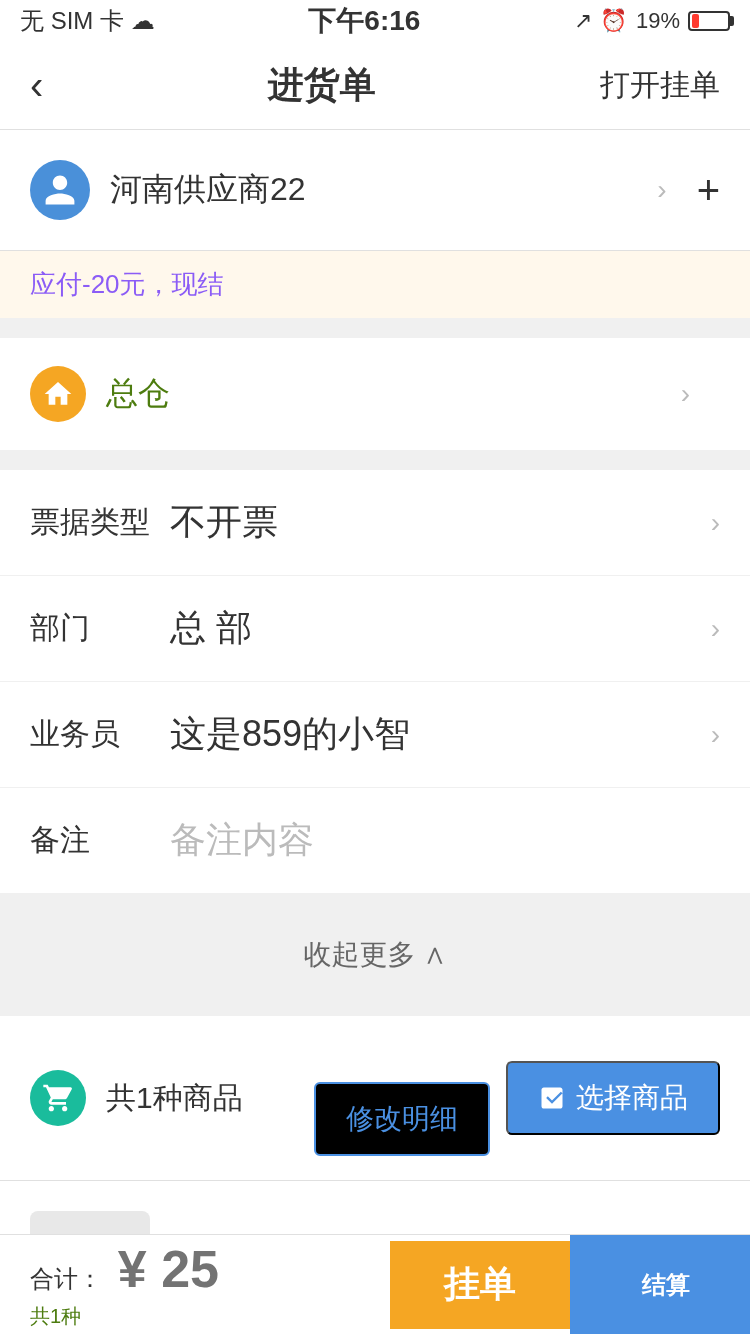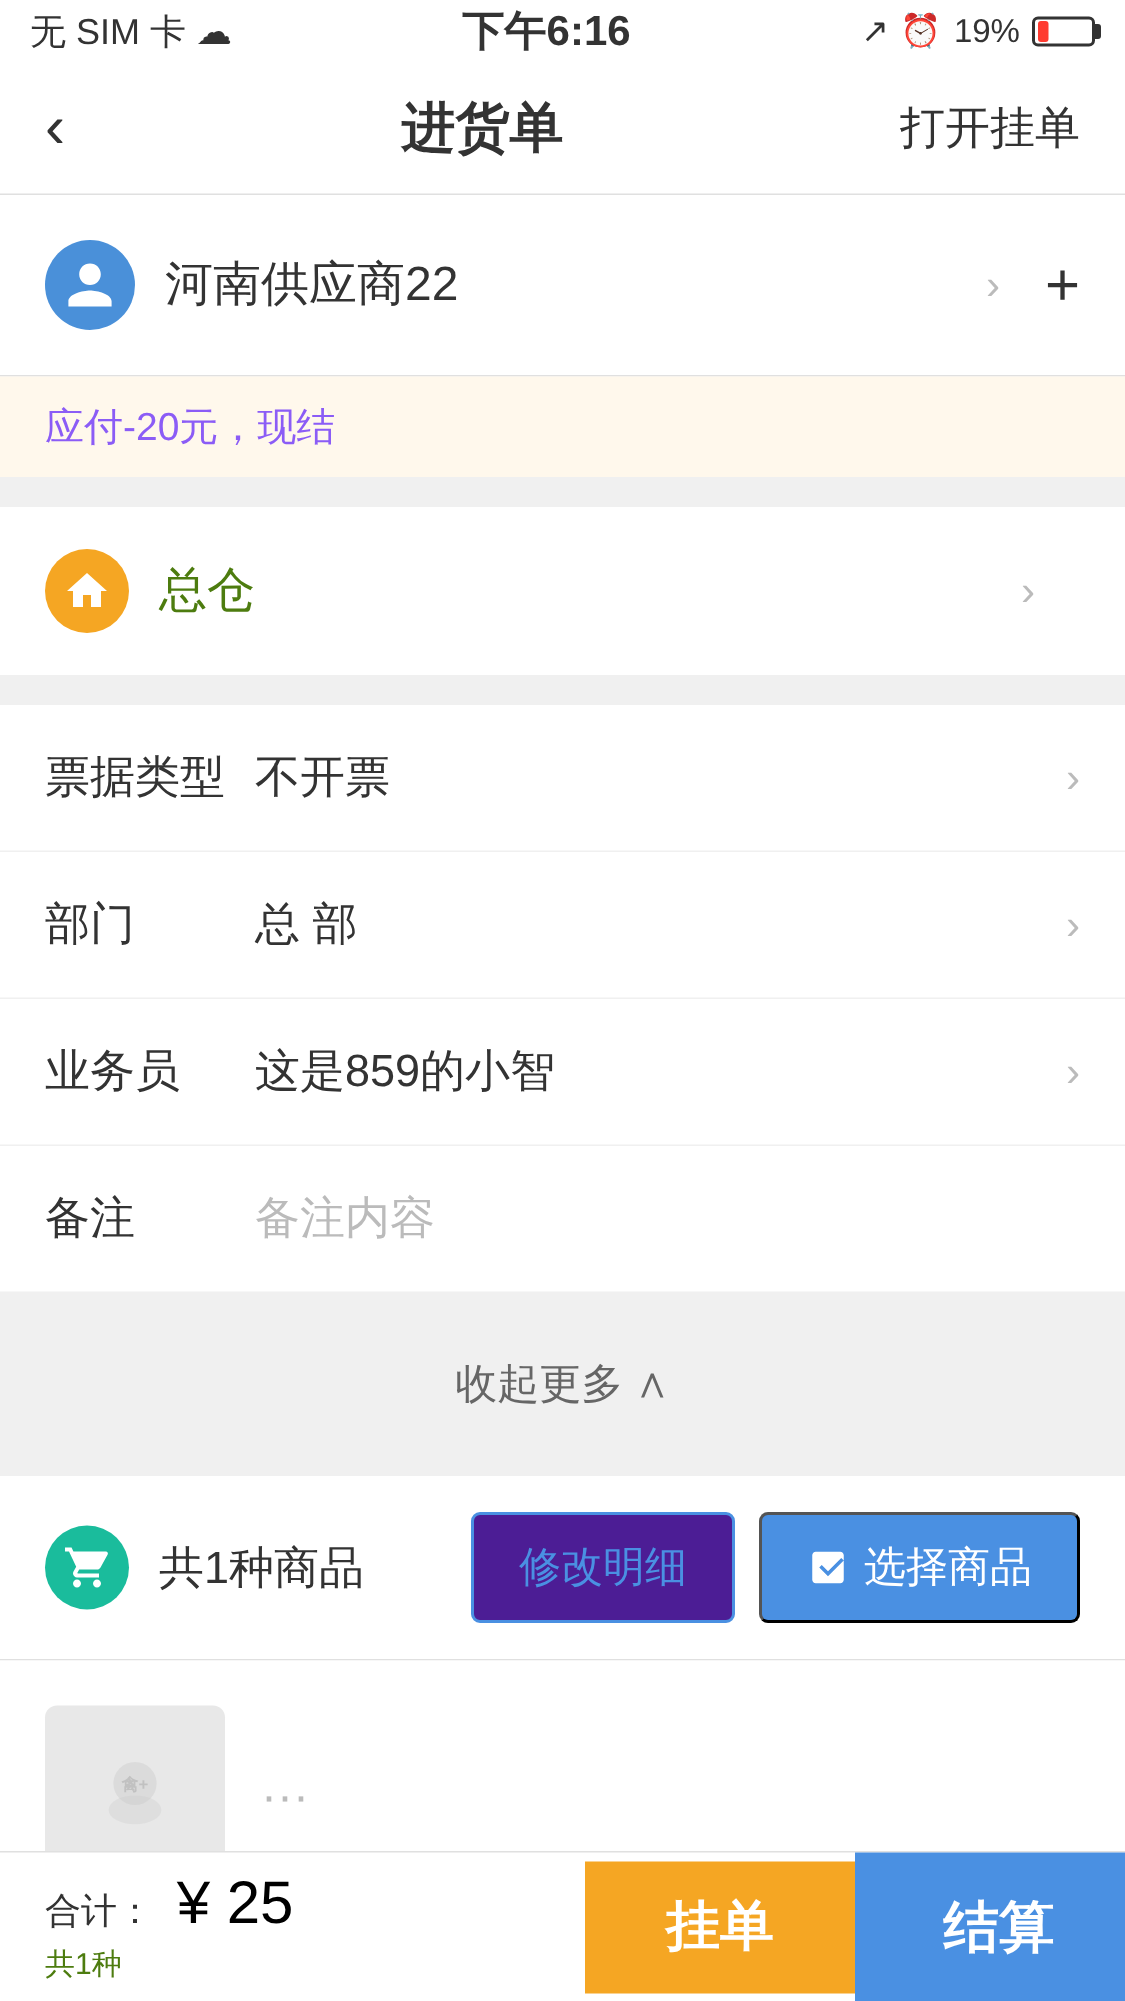--- a/index.html
+++ b/index.html
@@ -96,21 +96,21 @@
     
     .form-section { background: #fff; }
     .form-row {
       display: flex;
       align-items: center;
       padding: 28px 30px;
       border-bottom: 1px solid #f0f0f0;
       min-height: 88px;
     }
     .form-label { width: 140px; font-size: 30px; color: #333; flex-shrink: 0; }
-    .form-value { flex: 1; font-size: 30px; color: #333; }
+    .form-value { flex: 1; font-size: 36px; color: #333; }
     .form-value.placeholder { color: #bbb; }
     .form-row .chevron { margin-right: 0; }
 
     
     .collapse-btn {
       background: #f0f0f0;
       text-align: center;
       padding: 22px;
       font-size: 28px;
       color: #666;
@@ -125,22 +125,22 @@
       background: #fff;
       border-bottom: 1px solid #e0e0e0;
     }
     .product-cart-icon {
       width: 56px; height: 56px; border-radius: 50%; background: #1abc9c;
       display: flex; align-items: center; justify-content: center;
       margin-right: 20px; flex-shrink: 0;
     }
     .product-count { flex: 1; font-size: 30px; color: #333; }
     .btn-modify {
-      border: 2px solid #4a90e2; color: #4a90e2; background: #4c1d95;
-      padding: 16px 30px; font-size: 28px; border-radius: 6px; margin-right: 16px; cursor: pointer;
+      border: 2px solid #4a90e2; color: #4a90e2; background: #000000;
+      padding: 16px 30px; font-size: 28px; border-radius: 6px; margin-right: 16px; cursor: pointer; margin-top: 42px;
     }
     .btn-select {
       background: #4a90e2; color: #fff;
       padding: 16px 30px; font-size: 28px; border-radius: 6px; cursor: pointer;
       display: flex; align-items: center; gap: 10px;
     }
 
     
     .product-item {
       display: flex;
@@ -169,30 +169,30 @@
       display: flex;
       align-items: center;
       background: #fff;
       border-top: 1px solid #e0e0e0;
     }
     .bottom-total {
       flex: 1;
       padding: 0 30px;
     }
     .total-label { font-size: 24px; color: #333; display: inline; }
-    .total-amount { font-size: 40px; font-weight: 400; color: #000000; margin-left: 8px; }
+    .total-amount { font-size: 52px; font-weight: 700; color: #737373; margin-left: 8px; }
     .total-count { font-size: 20px; color: #4d7c0f; margin-top: 4px; }
     .btn-hold {
       width: 180px; height: 88px; background: #f5a623; color: #fff;
       font-size: 36px; font-weight: 600; border: none; cursor: pointer;
       display: flex; align-items: center; justify-content: center;
     }
     .btn-checkout {
       width: 180px; height: 100px; background: #4a90e2; color: #fff;
-      font-size: 37px; font-weight: 600; border: none; cursor: pointer;
+      font-size: 24px; font-weight: 600; border: none; cursor: pointer;
       display: flex; align-items: center; justify-content: center; padding-left: 12px;
     }
 
     .spacer { height: 20px; background: #f0f0f0; }
   </style>
 </head>
 <body>
 
 <div class="status-bar">
   <div class="status-left">

